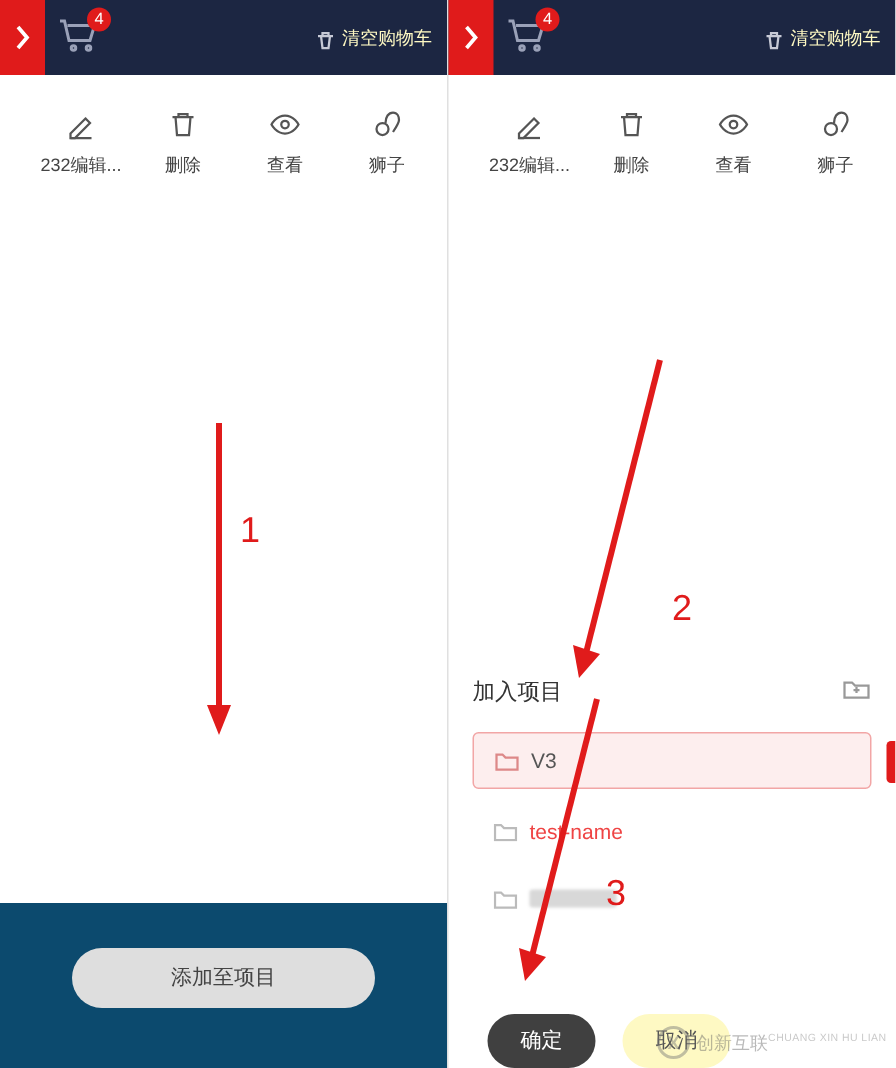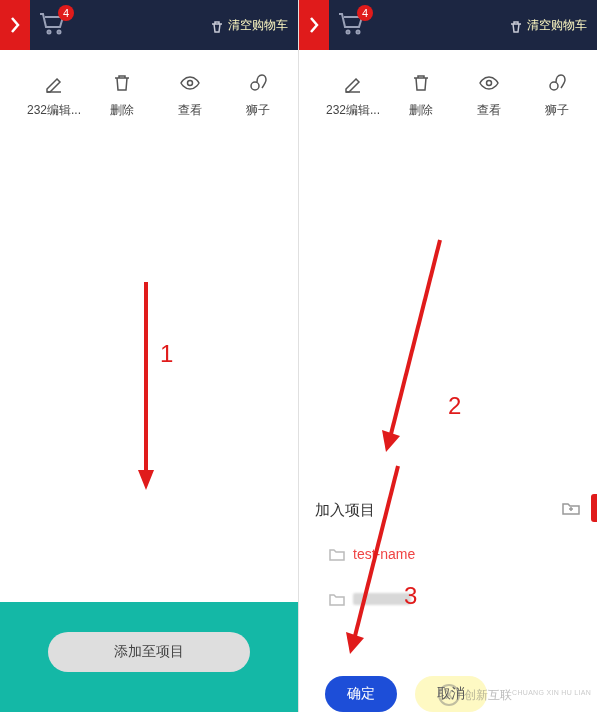--- a/index.html
+++ b/index.html
@@ -20,37 +20,37 @@
 
   
   .toolrow { display: flex; justify-content: space-around; padding: 22px 6px 10px 20px; }
   .tool { display: flex; flex-direction: column; align-items: center; gap: 8px; color: #444; font-size: 12px; width: 64px; text-align:center; }
   .tool svg { width: 22px; height: 22px; stroke: #555; fill: none; stroke-width: 1.5; }
   .tool.leo svg { stroke: #555; }
   .tool-label { white-space: nowrap; overflow: hidden; text-overflow: ellipsis; max-width: 64px; }
 
   
   .spacer { flex: 1; }
-  .bottom-actions { background: #14b8a6; padding: 30px 48px 40px 48px; display: flex; flex-direction: column; gap: 16px; }
+  .bottom-actions { background: #0c4a6e; padding: 30px 48px 40px 48px; display: flex; flex-direction: column; gap: 16px; }
   .pill-btn { height: 40px; background: #dedede; border-radius: 20px; display: flex; align-items: center; justify-content: center; color: #444; font-size: 14px; }
 
   
   .proj-area { padding: 16px 10px 0 10px; }
   .proj-head { display: flex; align-items: center; justify-content: space-between; margin: 16px 6px 14px 6px; }
   .proj-title { font-size: 15px; color: #333; }
   .add-proj svg { width: 20px; height: 20px; stroke: #999; fill: none; stroke-width: 1.5; }
   .proj-item { display: flex; align-items: center; gap: 8px; padding: 10px 14px; margin: 0 6px 10px 6px; font-size: 14px; color: #ef4444; border-radius: 4px; }
   .proj-item svg { width: 16px; height: 14px; stroke: #bbb; fill: none; stroke-width: 1.5; }
   .proj-item.selected { border: 1px solid #f2a6a6; background: #fdeeee; color: #555; }
   .proj-item.selected svg { stroke: #d88; }
   .proj-item.blur .blur-box { width: 58px; height: 12px; background: #d8d8d8; border-radius: 2px; filter: blur(1px); }
 
   .confirm-row { display: flex; gap: 18px; margin: 60px 0 0 16px; }
   .btn-round { height: 36px; border-radius: 18px; display: flex; align-items: center; justify-content: center; font-size: 14px; padding: 0 22px; }
-  .btn-confirm { background: #1d4ed8; color: #fff; }
+  .btn-confirm { background: #404040; color: #fff; }
   .btn-cancel { background: #fef9c3; color: #555; }
 
   
   .anno { position: absolute; pointer-events: none; }
   .anno-num { position: absolute; color: #e01b1b; font-size: 24px; font-weight: 500; pointer-events: none; }
   .arrow-line { stroke: #e01b1b; stroke-width: 4; fill: none; }
   .arrow-head { fill: #e01b1b; }
 
   
   .watermark { position: absolute; right: 6px; bottom: 6px; display: flex; align-items: center; gap: 4px; opacity: .45; }
@@ -192,20 +192,26 @@
       <div class="proj-head">
         <span class="proj-title">加入项目</span>
         <span class="add-proj">
           <svg viewBox="0 0 20 20">
               <path d="M2 6h5l2 2h9v8H2z"></path>
               <path d="M10 9v4M8 11h4"></path>
             </svg>
         </span>
       </div>
 
+      <div class="proj-item selected">
+        <svg viewBox="0 0 16 14">
+            <path d="M1 3h4l2 2h8v8H1z"></path>
+          </svg>
+        <span>V3</span>
+      </div>
 
       <div class="proj-item">
         <svg viewBox="0 0 16 14">
             <path d="M1 3h4l2 2h8v8H1z"></path>
           </svg>
         <span>test-name</span>
       </div>
 
       <div class="proj-item blur">
         <svg viewBox="0 0 16 14">

